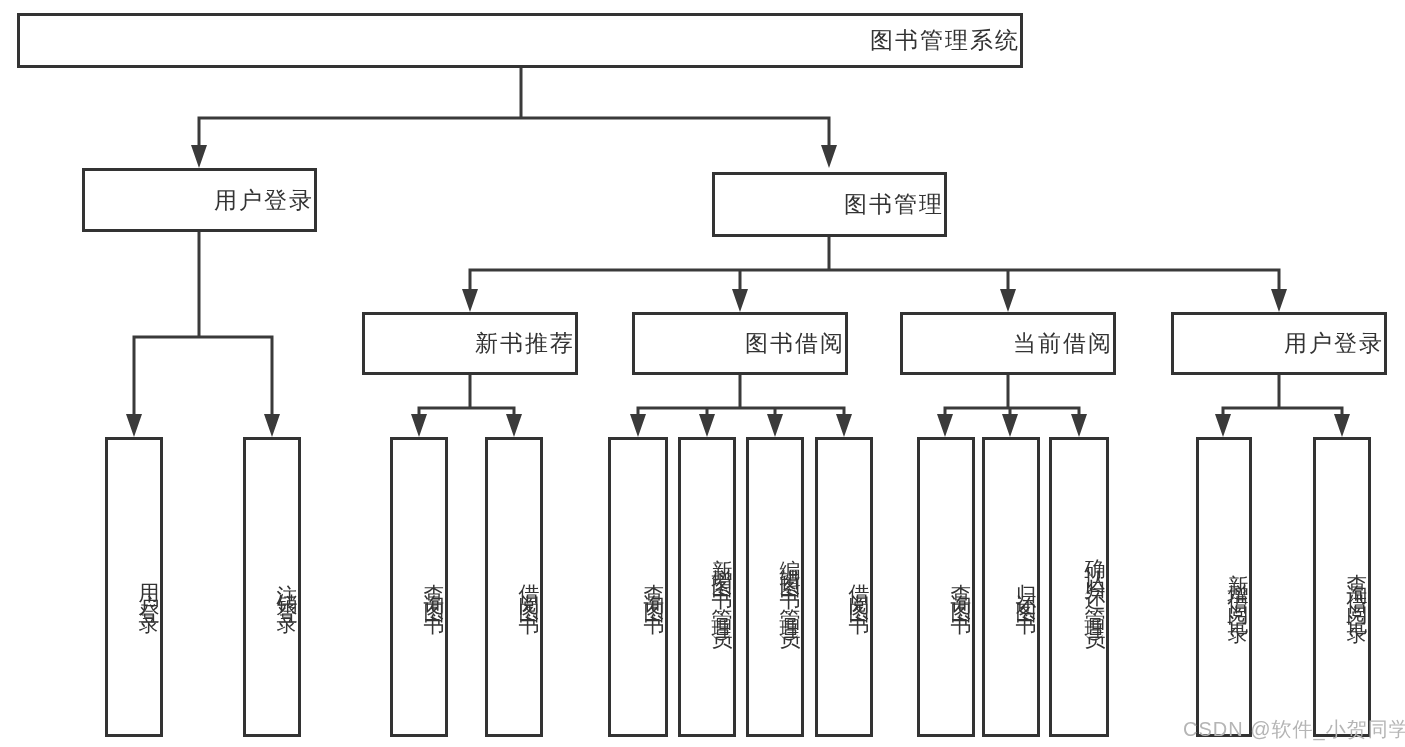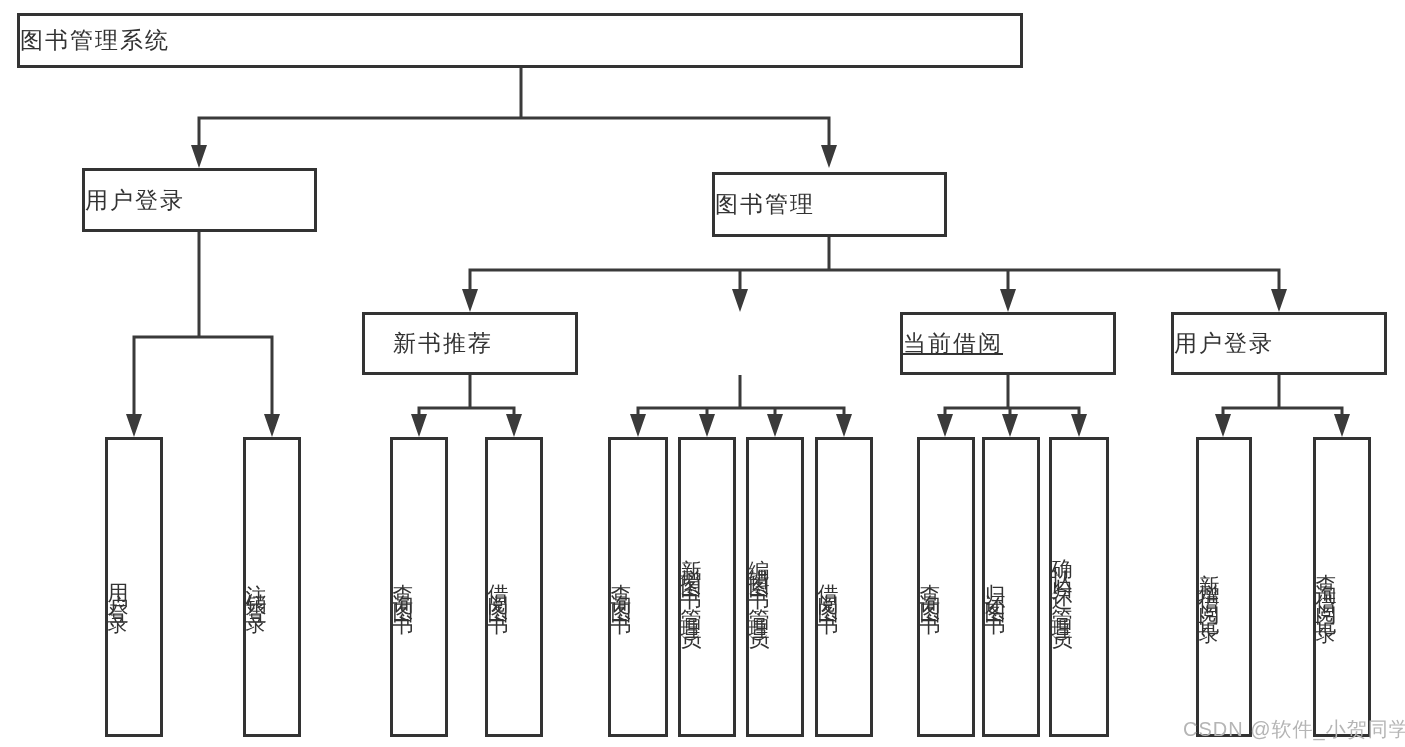--- a/index.html
+++ b/index.html
@@ -12,21 +12,21 @@
     overflow: hidden;
   }
   .wires { position: absolute; left: 0; top: 0; }
   .box {
     position: absolute;
     box-sizing: border-box;
     background: #ffffff;
     border: 3px solid #333333;
     display: flex;
     align-items: center;
-    justify-content: flex-start;
+    justify-content: flex-end;
     color: #333333;
   }
   .hbox { font-size: 23px; letter-spacing: 2px; }
   .vbox { top: 437px; width: 58px; height: 300px; }
   .vlabel {
     writing-mode: vertical-rl;
     text-orientation: mixed;
     white-space: nowrap;
     font-size: 21px;
     line-height: 1;
@@ -80,21 +80,24 @@
   <div class="box hbox" style="left:82px; top:168px; width:235px; height:64px;">
     <span>用户登录</span>
   </div>
   <div class="box hbox" style="left:712px; top:172px; width:235px; height:65px;">
     <span>图书管理</span>
   </div>
 
   <div class="box hbox" style="left:362px; top:312px; width:216px; height:63px;padding-left:28px;">
     <span>新书推荐</span>
   </div>
-  <div class="box hbox" style="left:900px; top:312px; width:216px; height:63px;text-decoration:underline;">
+  <div class="box hbox" style="left:632px; top:312px; width:216px; height:63px;">
+    <span>图书借阅</span>
+  </div>
+  <div class="box hbox" style="left:900px; top:312px; width:216px; height:63px;">
     <span>当前借阅</span>
   </div>
   <div class="box hbox" style="left:1171px; top:312px; width:216px; height:63px;">
     <span>用户登录</span>
   </div>
 
   <div class="box vbox" style="left:105px;">
     <span class="vlabel">用户登录</span>
   </div>
   <div class="box vbox" style="left:243px;">

